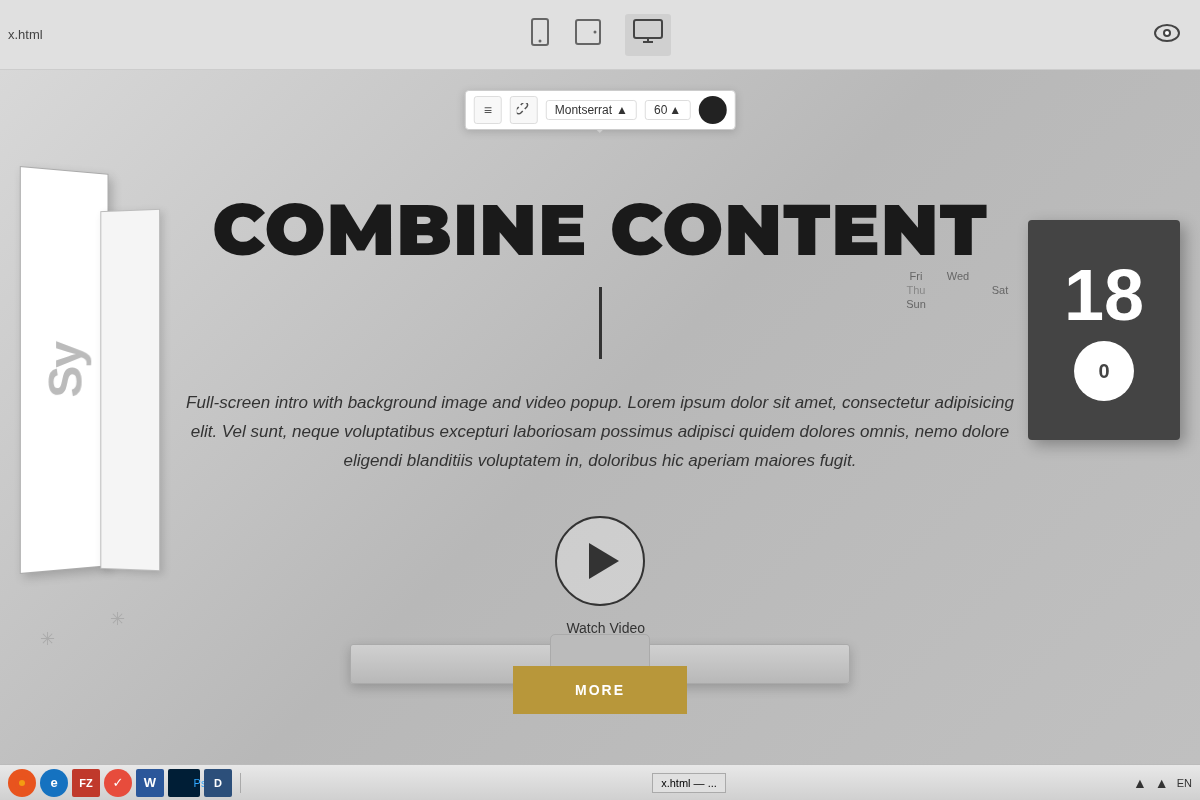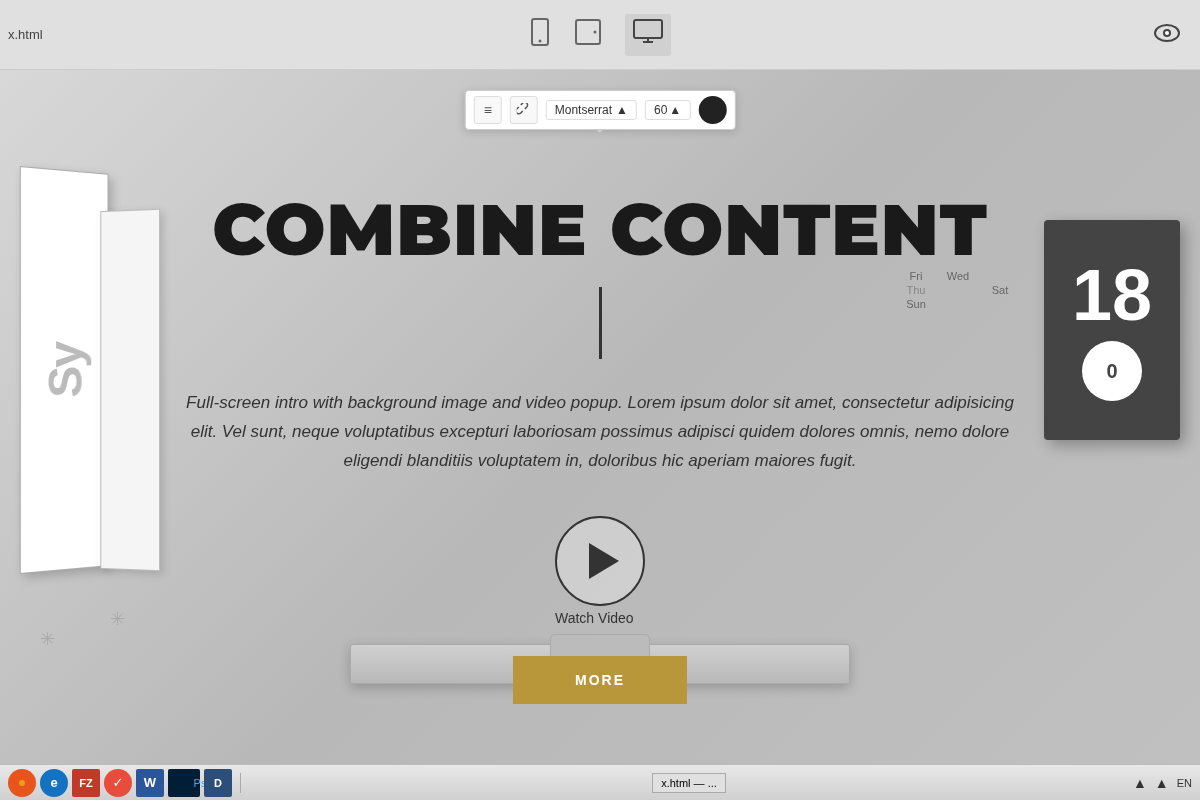--- a/index.html
+++ b/index.html
@@ -108,21 +108,21 @@
       position: absolute;
       right: 0;
       top: 100px;
       width: 250px;
       height: 500px;
     }
     .clock-device {
       position: absolute;
       right: 20px;
       top: 50px;
-      width: 136px;
+      width: 152px;
       height: 220px;
       background: #444;
       border-radius: 4px;
       display: flex;
       flex-direction: column;
       align-items: center;
       justify-content: center;
       box-shadow: 5px 5px 15px rgba(0,0,0,0.3);
     }
     .clock-number {
@@ -299,21 +299,22 @@
       font-size: 17px;
       line-height: 1.7;
       margin-top: 28px;
       padding: 0 30px;
     }
 
     .video-play-area {
       margin-top: 40px;
       display: flex;
       flex-direction: column;
-      align-items: flex-start;
+      align-items: flex-end;
+      gap: 10px;
     }
     .play-circle {
       width: 90px;
       height: 90px;
       border-radius: 50%;
       border: 2px solid #333;
       display: flex;
       align-items: center;
       justify-content: center;
       cursor: pointer;

